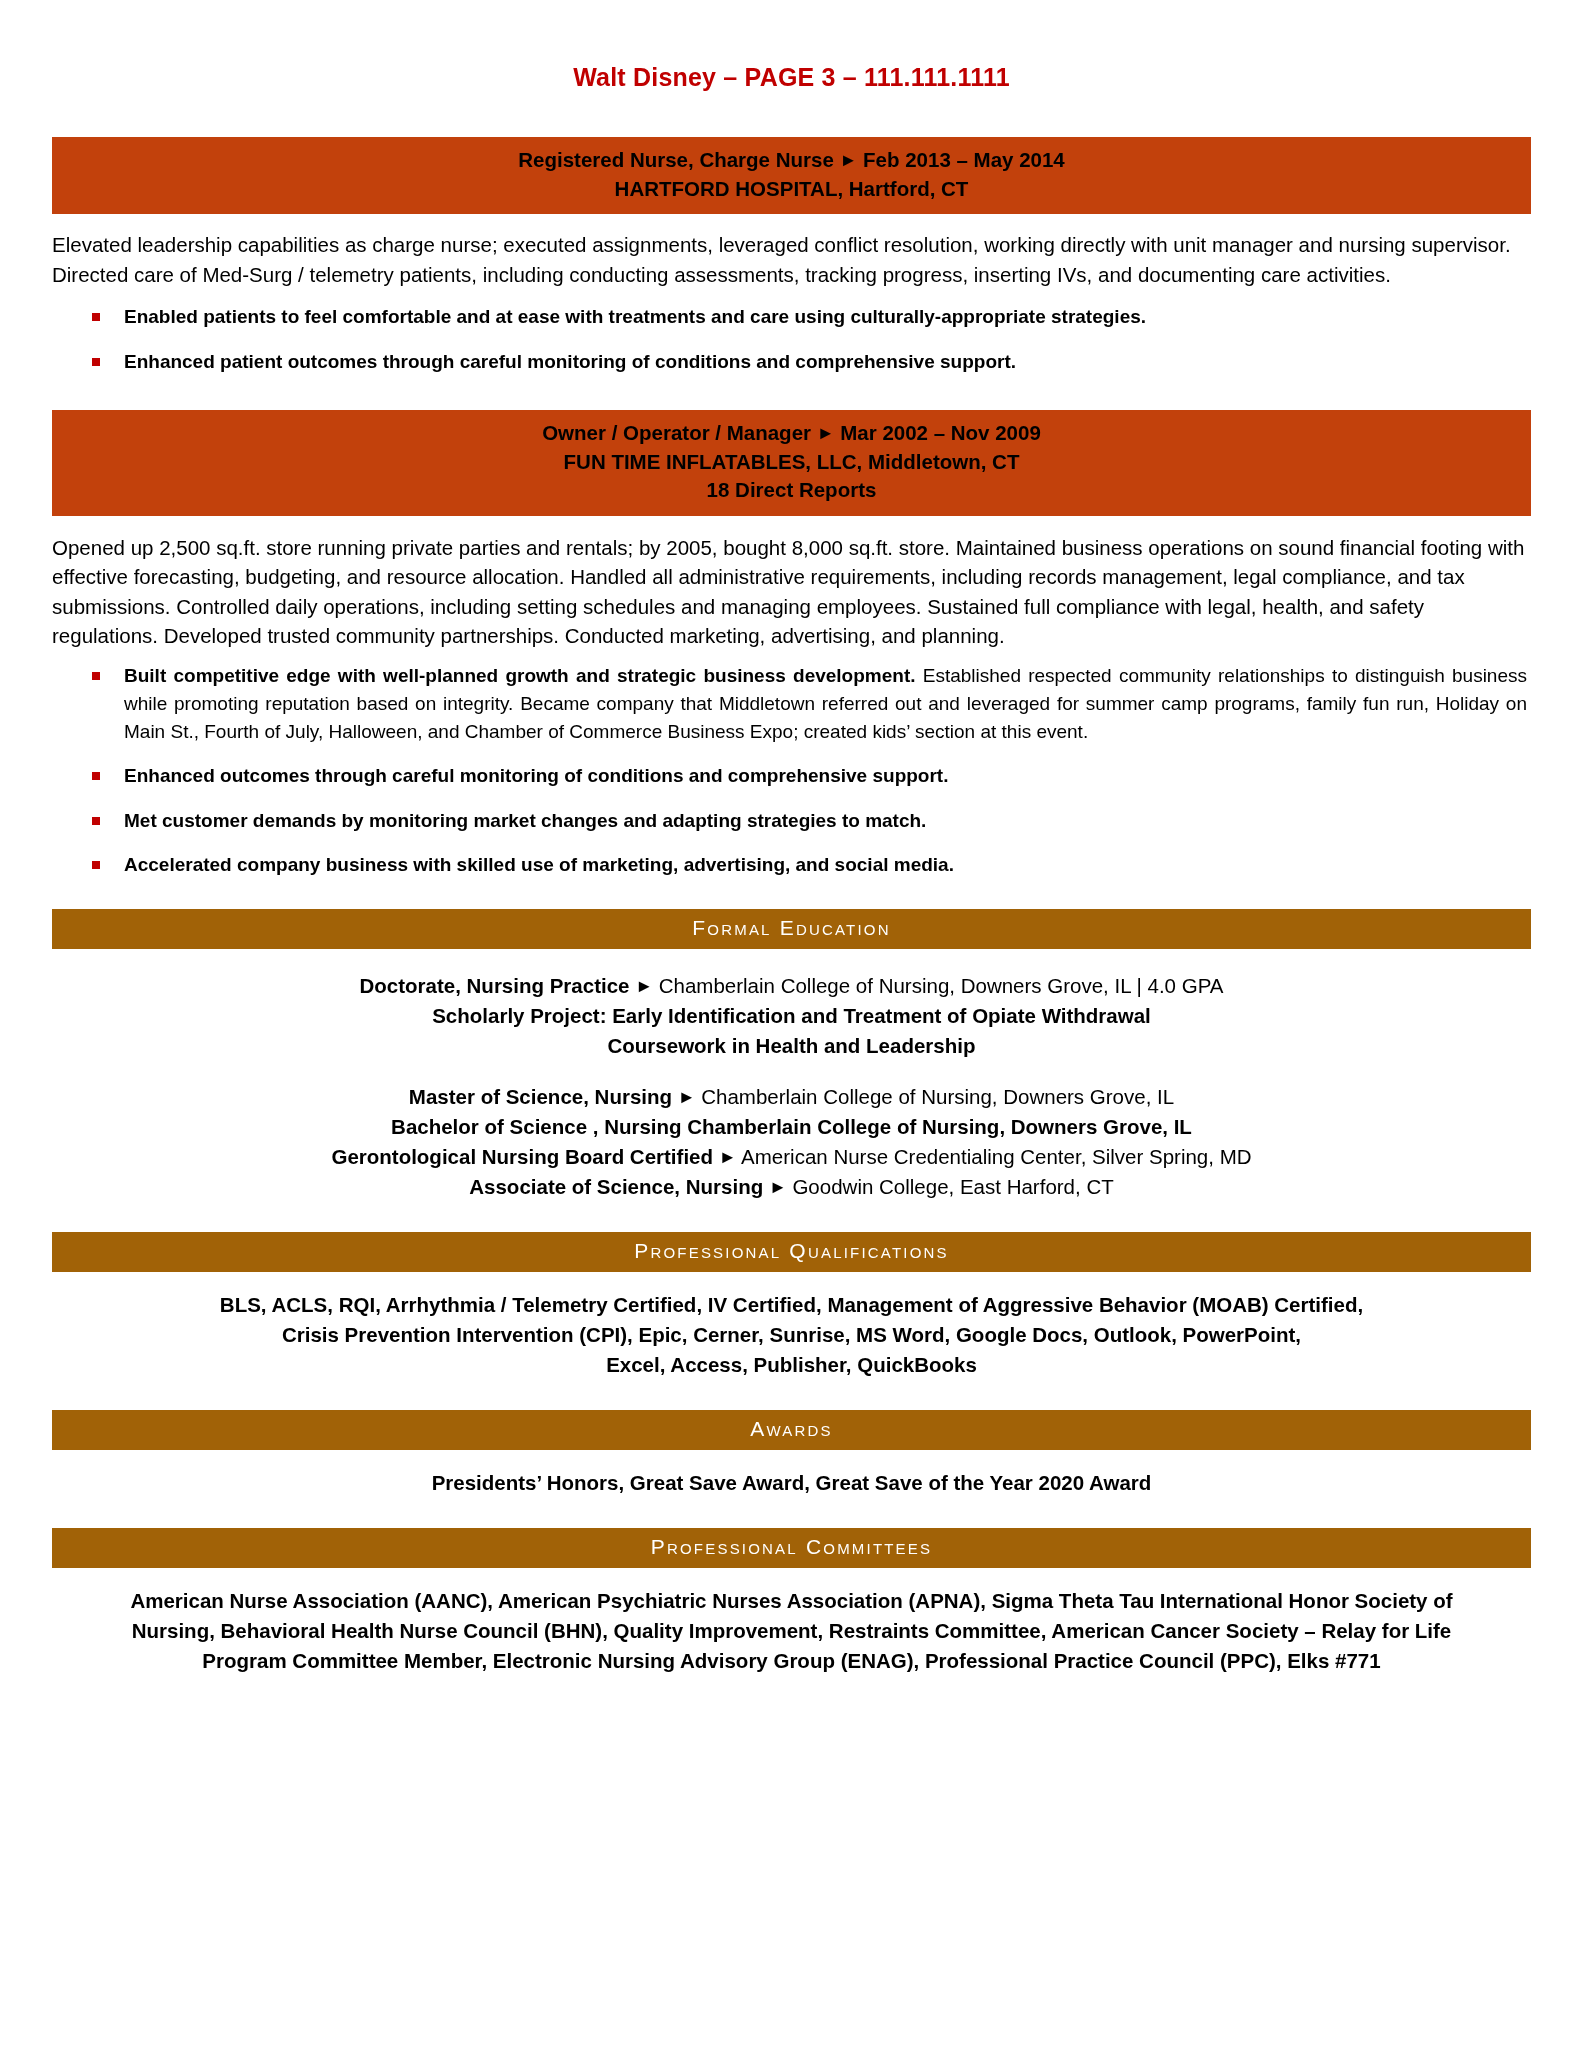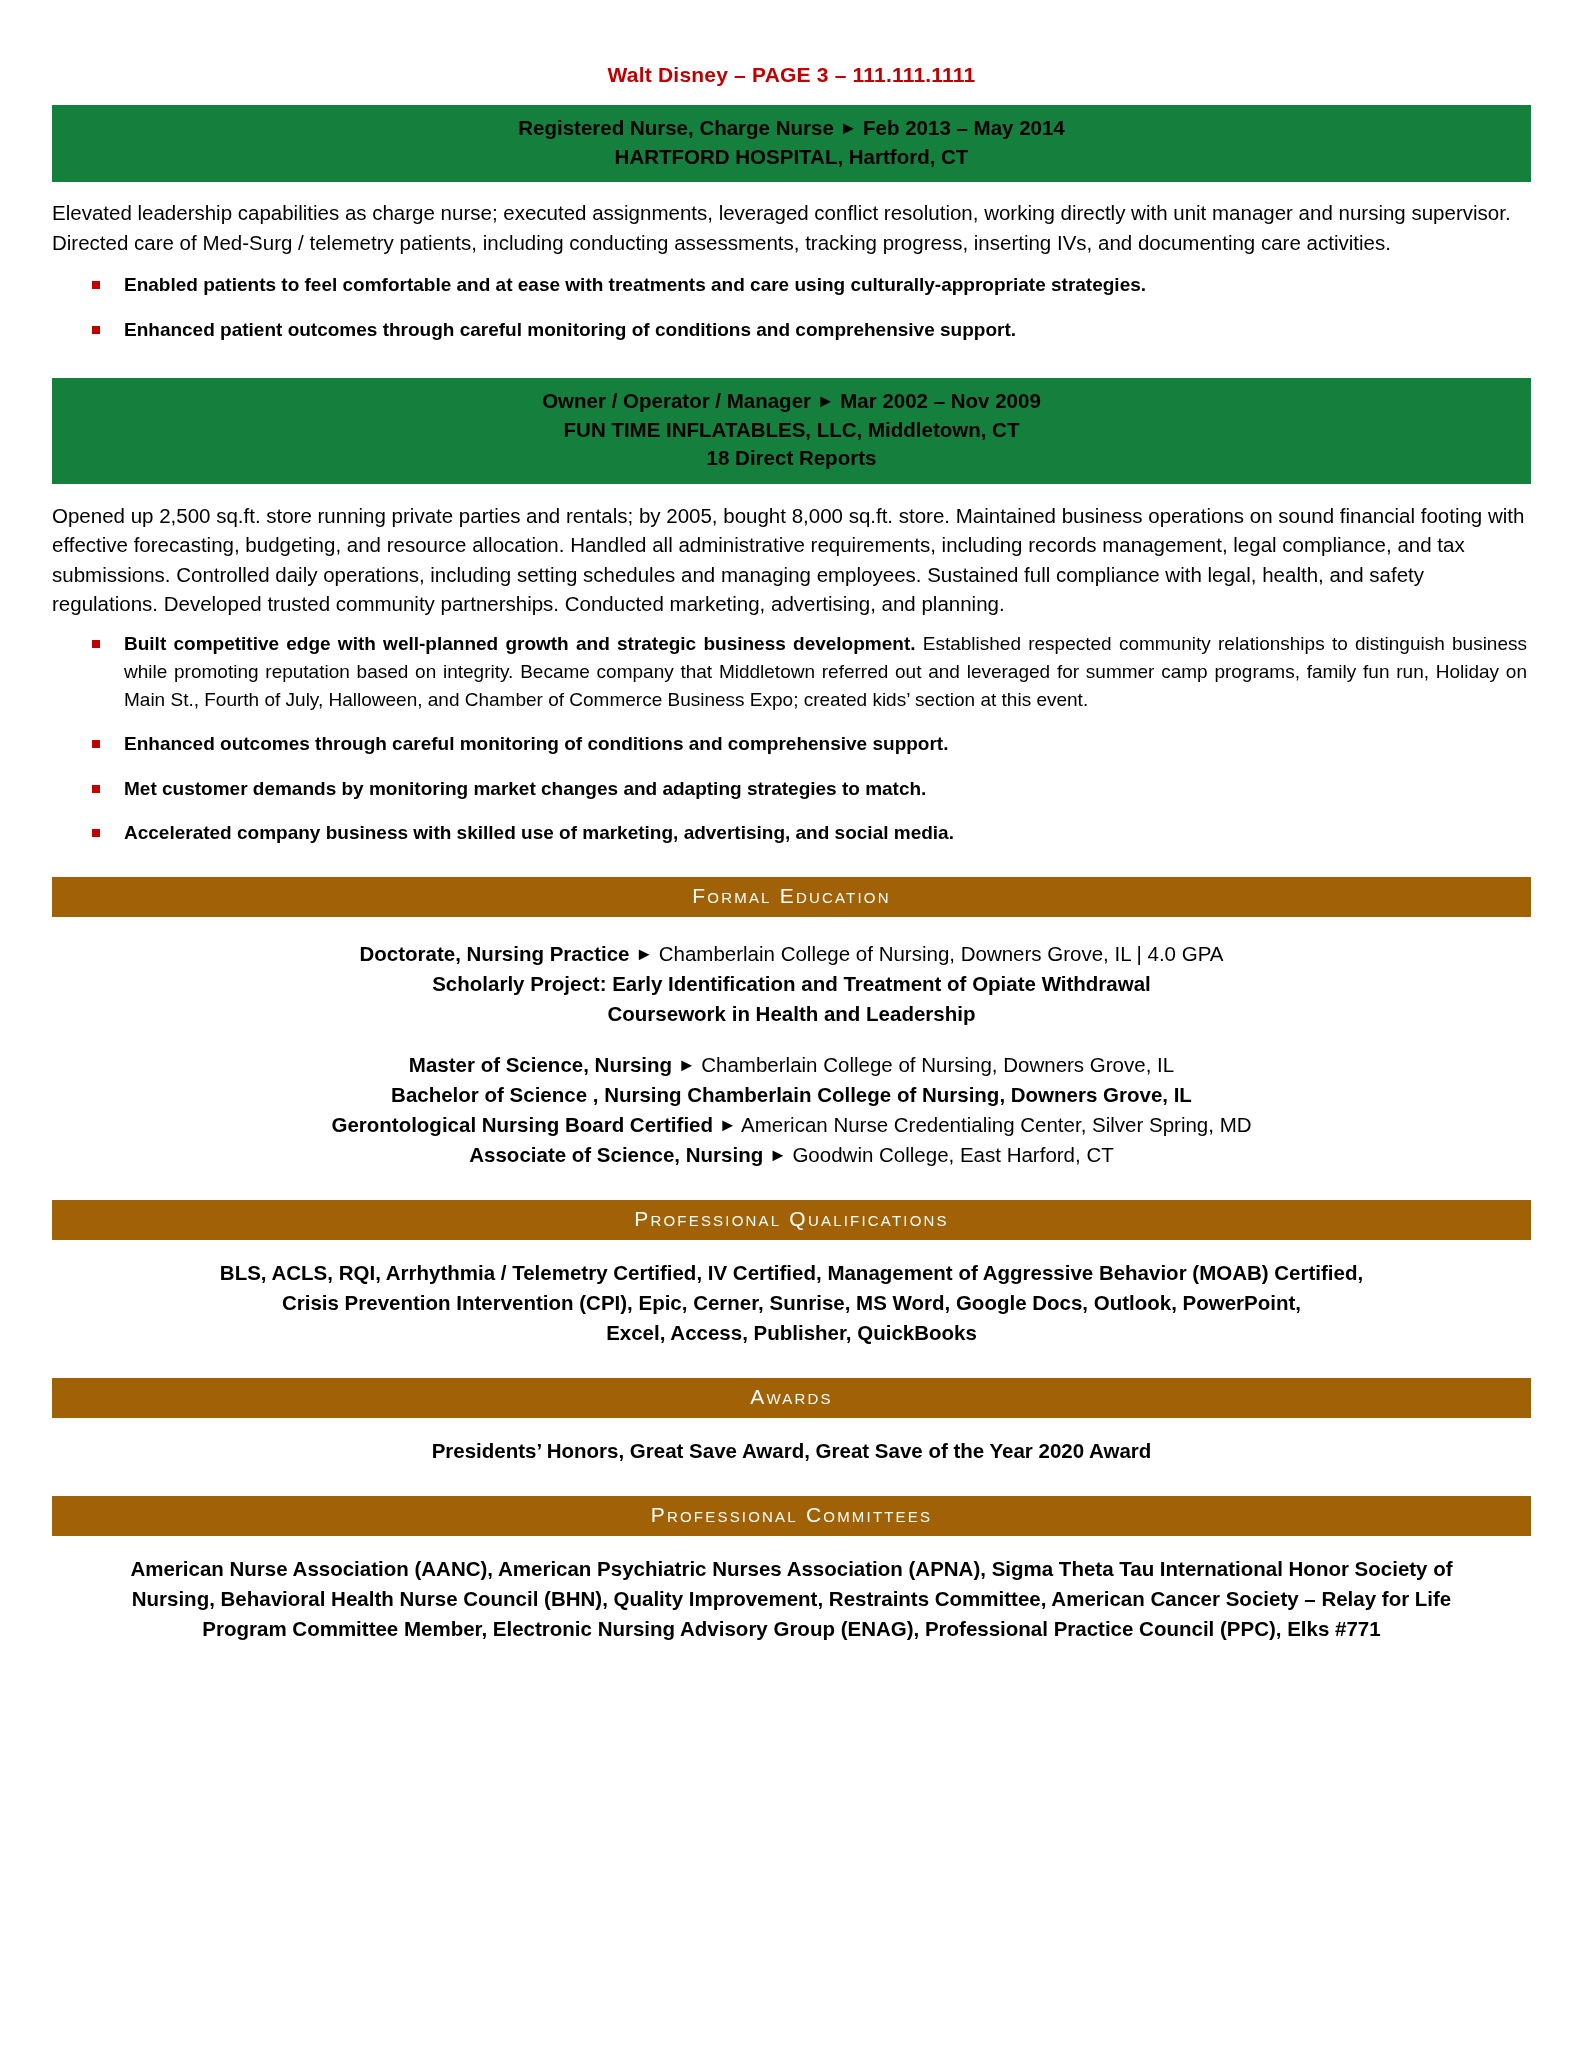--- a/index.html
+++ b/index.html
@@ -19,28 +19,28 @@
     box-sizing: border-box;
     padding: 55px 52px 40px 52px;
     position: relative;
   }
 
   
   .doc-header {
     text-align: center;
     color: #C00000;
     font-weight: bold;
-    font-size: 21px;
+    font-size: 25px;
     letter-spacing: 0.2px;
-    margin: 8px 0 18px 0;
+    margin: 8px 0 45px 0;
   }
 
   
   .job-bar {
-    background: #15803d;
+    background: #c2410c;
     text-align: center;
     padding: 9px 10px 11px 10px;
     margin-bottom: 16px;
   }
   .job-bar .line {
     font-weight: bold;
     font-size: 20.5px;
     line-height: 1.40;
     white-space: nowrap;
   }

